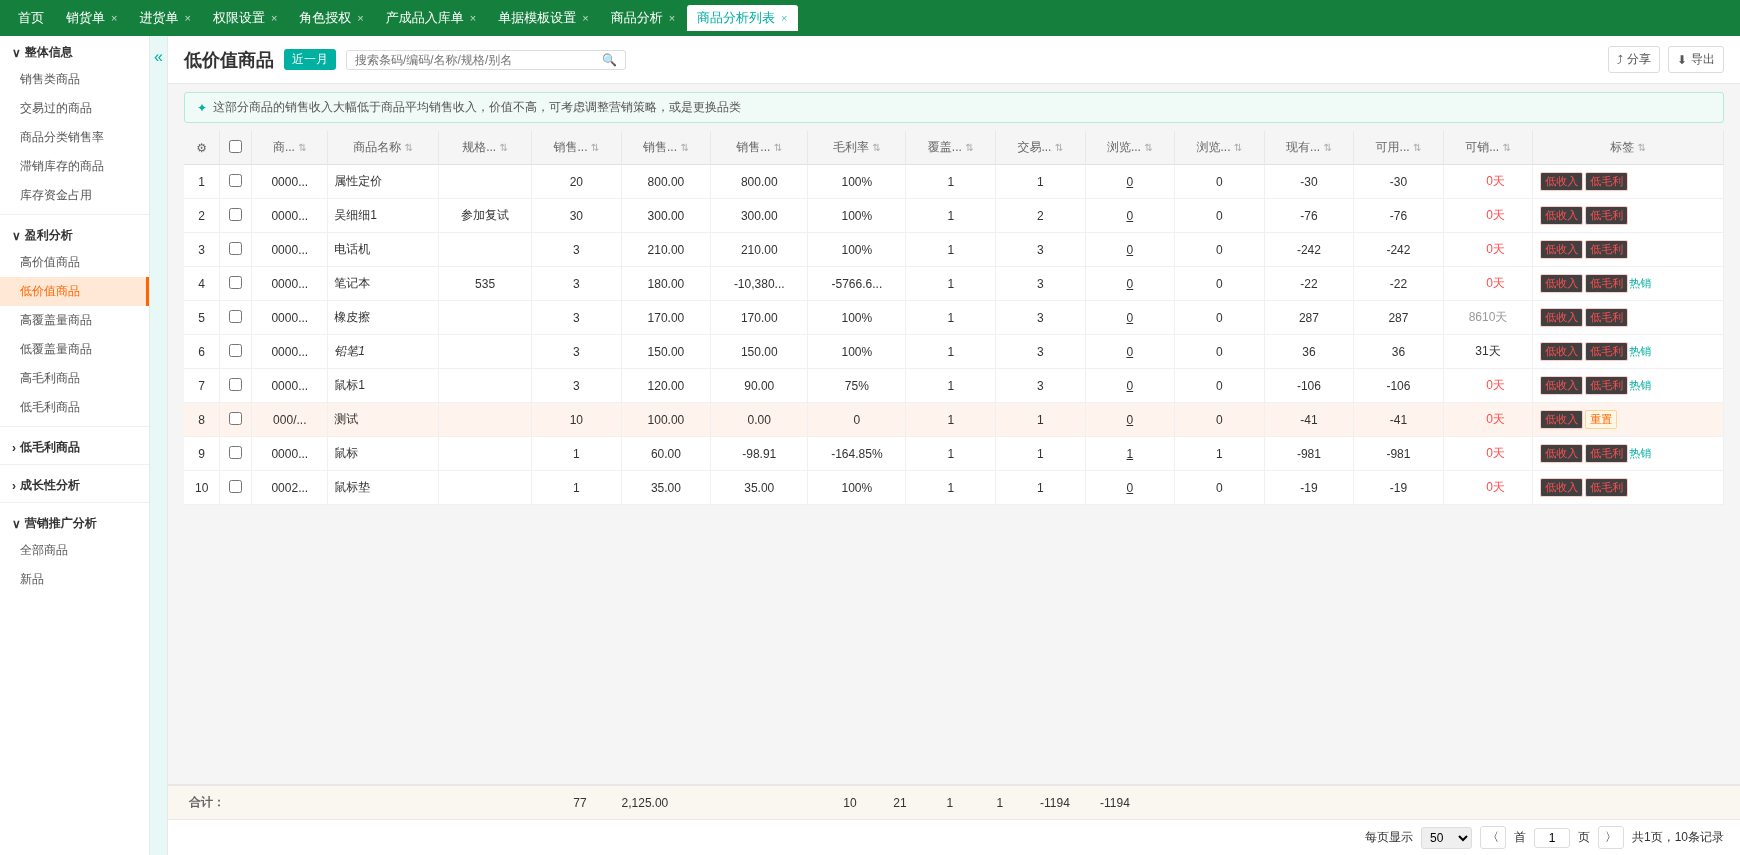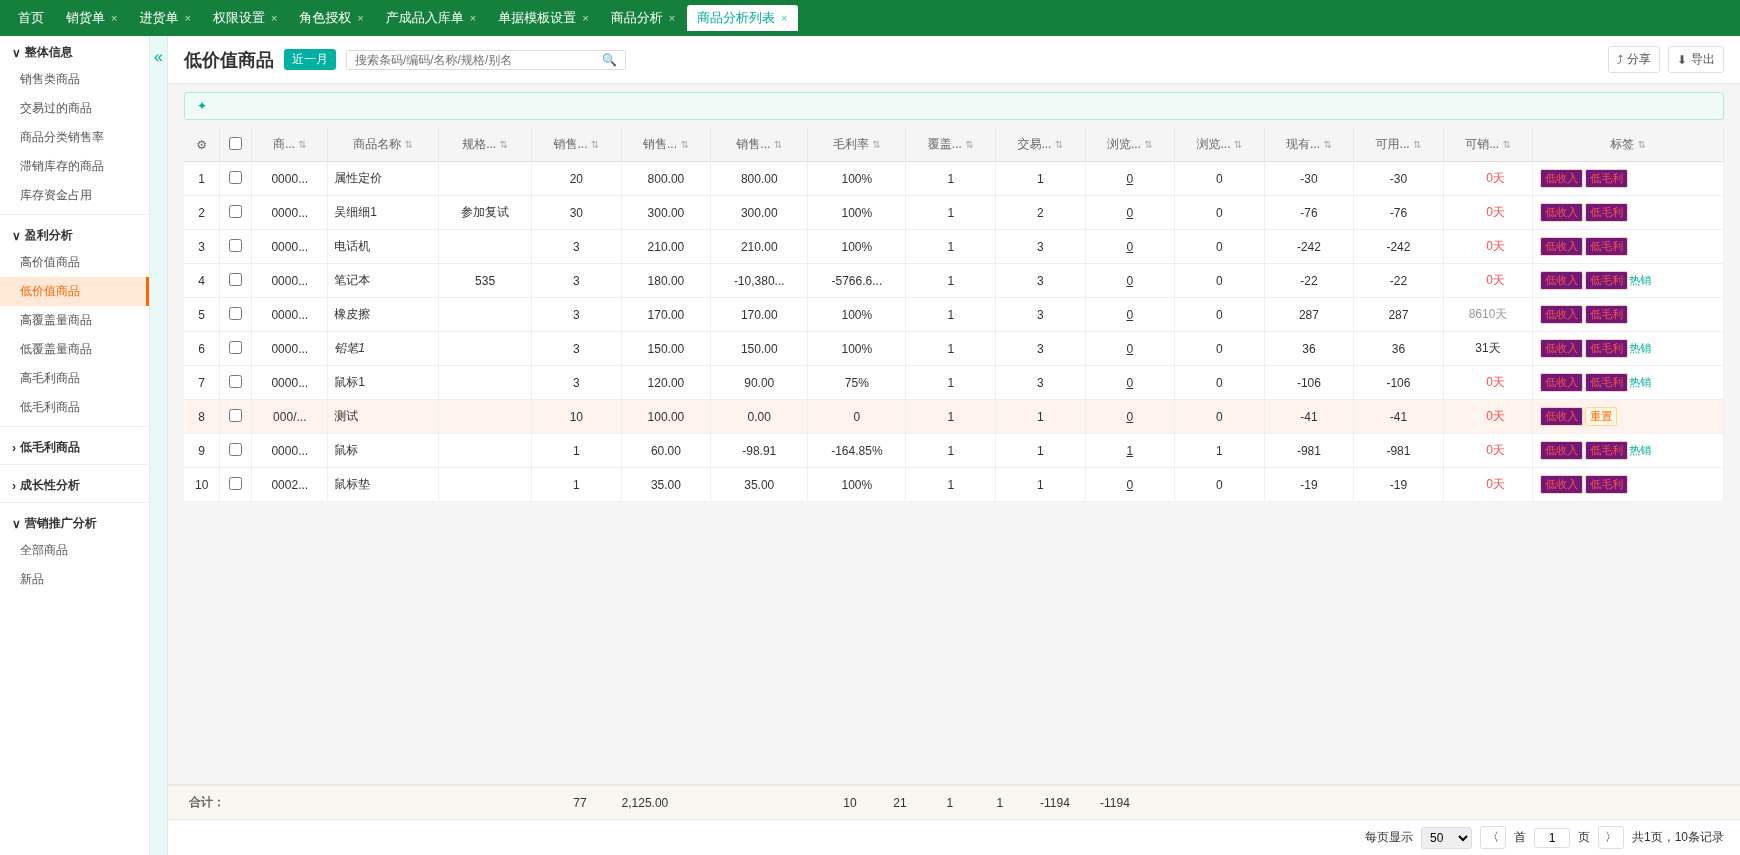--- a/index.html
+++ b/index.html
@@ -145,21 +145,21 @@
       border-bottom: 1px solid #f0f0f0;
     }
     tbody tr.highlighted { background: #fff3ed; }
     tbody td {
       padding: 7px 6px;
       text-align: center;
       color: #333;
       white-space: nowrap;
       border-right: 1px solid #f0f0f0;
     }
-    .tag-red { color: #ff4d4f; font-size: 11px; background: #701a75; border: 1px solid #ffccc7; border-radius: 2px; padding: 1px 4px; margin: 0 1px; display: inline-block; }
+    .tag-red { color: #ff4d4f; font-size: 11px; background: #404040; border: 1px solid #ffccc7; border-radius: 2px; padding: 1px 4px; margin: 0 1px; display: inline-block; }
     .tag-orange { color: #ff6600; font-size: 11px; background: #fff7e6; border: 1px solid #ffd591; border-radius: 2px; padding: 1px 4px; margin: 0 1px; display: inline-block; }
     .tag-green { color: #00b0a0; font-size: 11px; }
     .link-underline { text-decoration: underline; cursor: pointer; color: #333; }
     .days-red { color: #ff4d4f; padding-left: 21px; }
     .days-gray { color: #999; }
     input[type="checkbox"] { cursor: pointer; }
 
     
     .table-footer {
       background: #faf6f0;
@@ -295,20 +295,21 @@
         </div>
         <div class="action-btn">
           <span>⬇</span>
           <span>导出</span>
         </div>
       </div>
     </div>
 
     <div class="info-banner">
       <span class="info-icon">✦</span>
+      <span>这部分商品的销售收入大幅低于商品平均销售收入，价值不高，可考虑调整营销策略，或是更换品类</span>
     </div>
 
     <div class="table-container">
       <table>
         <thead>
           <tr>
             <th style="width:36px;">
               <span>⚙</span>
             </th>
             <th style="width:32px;">

